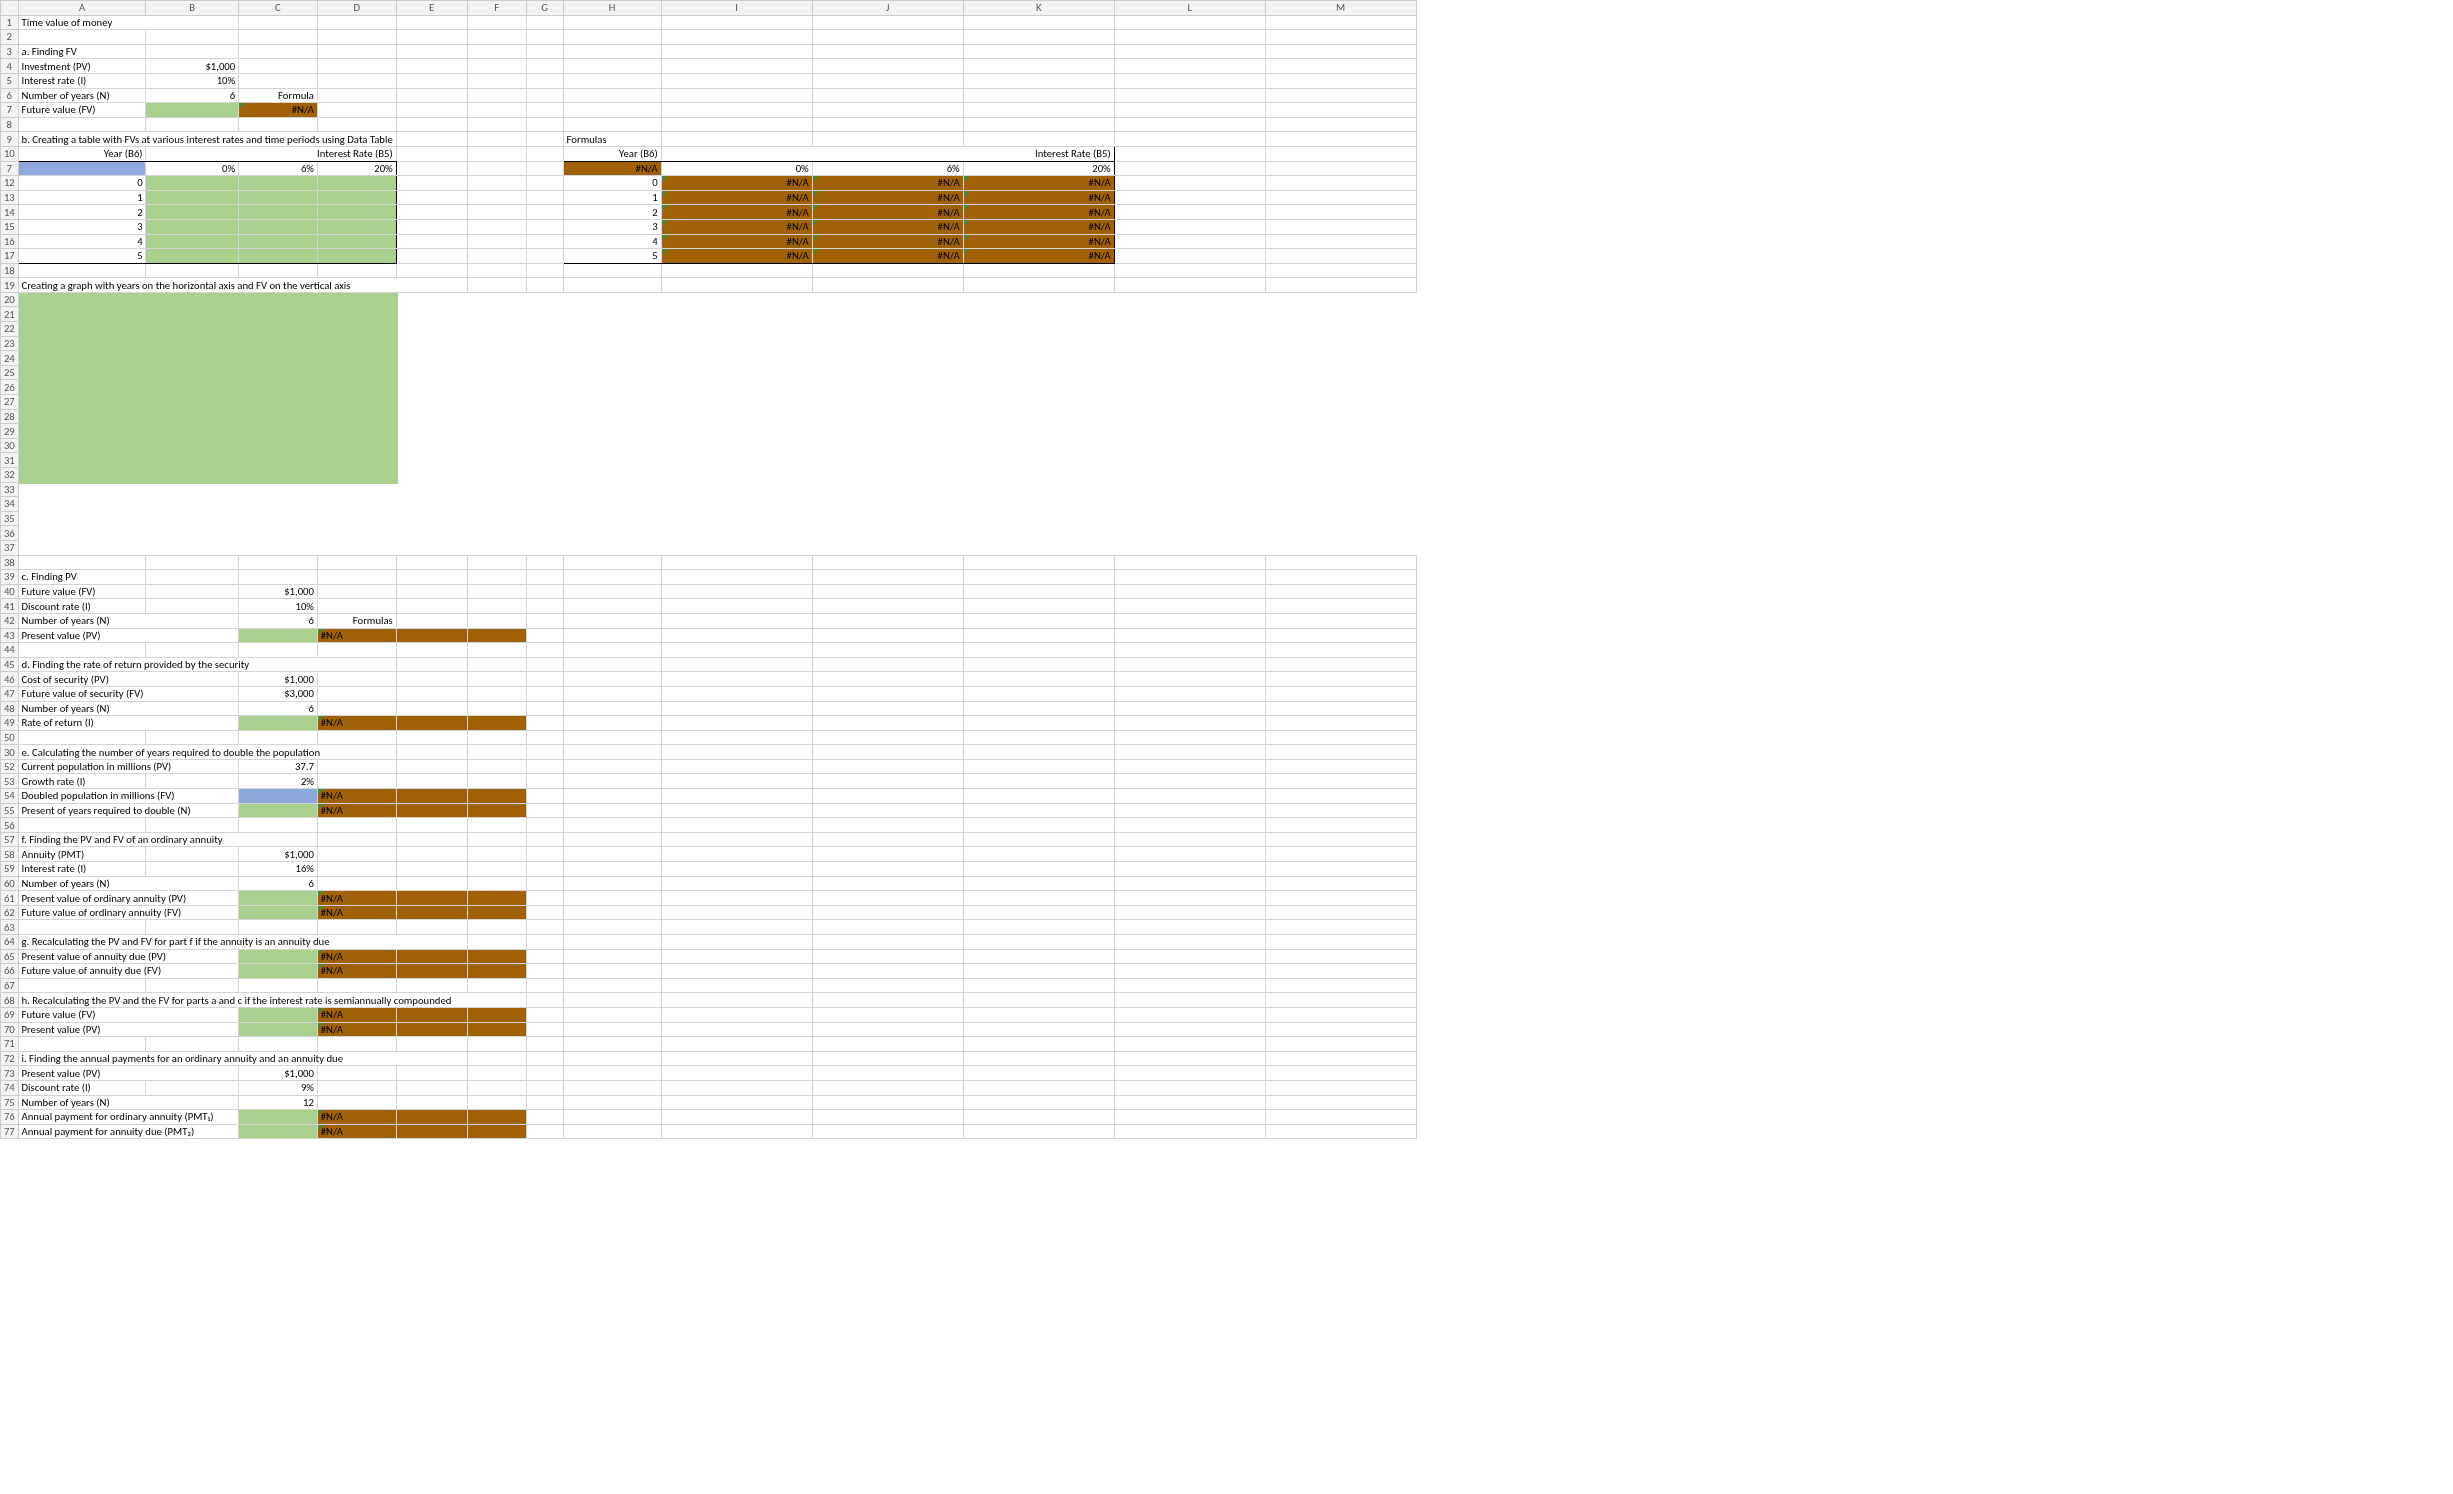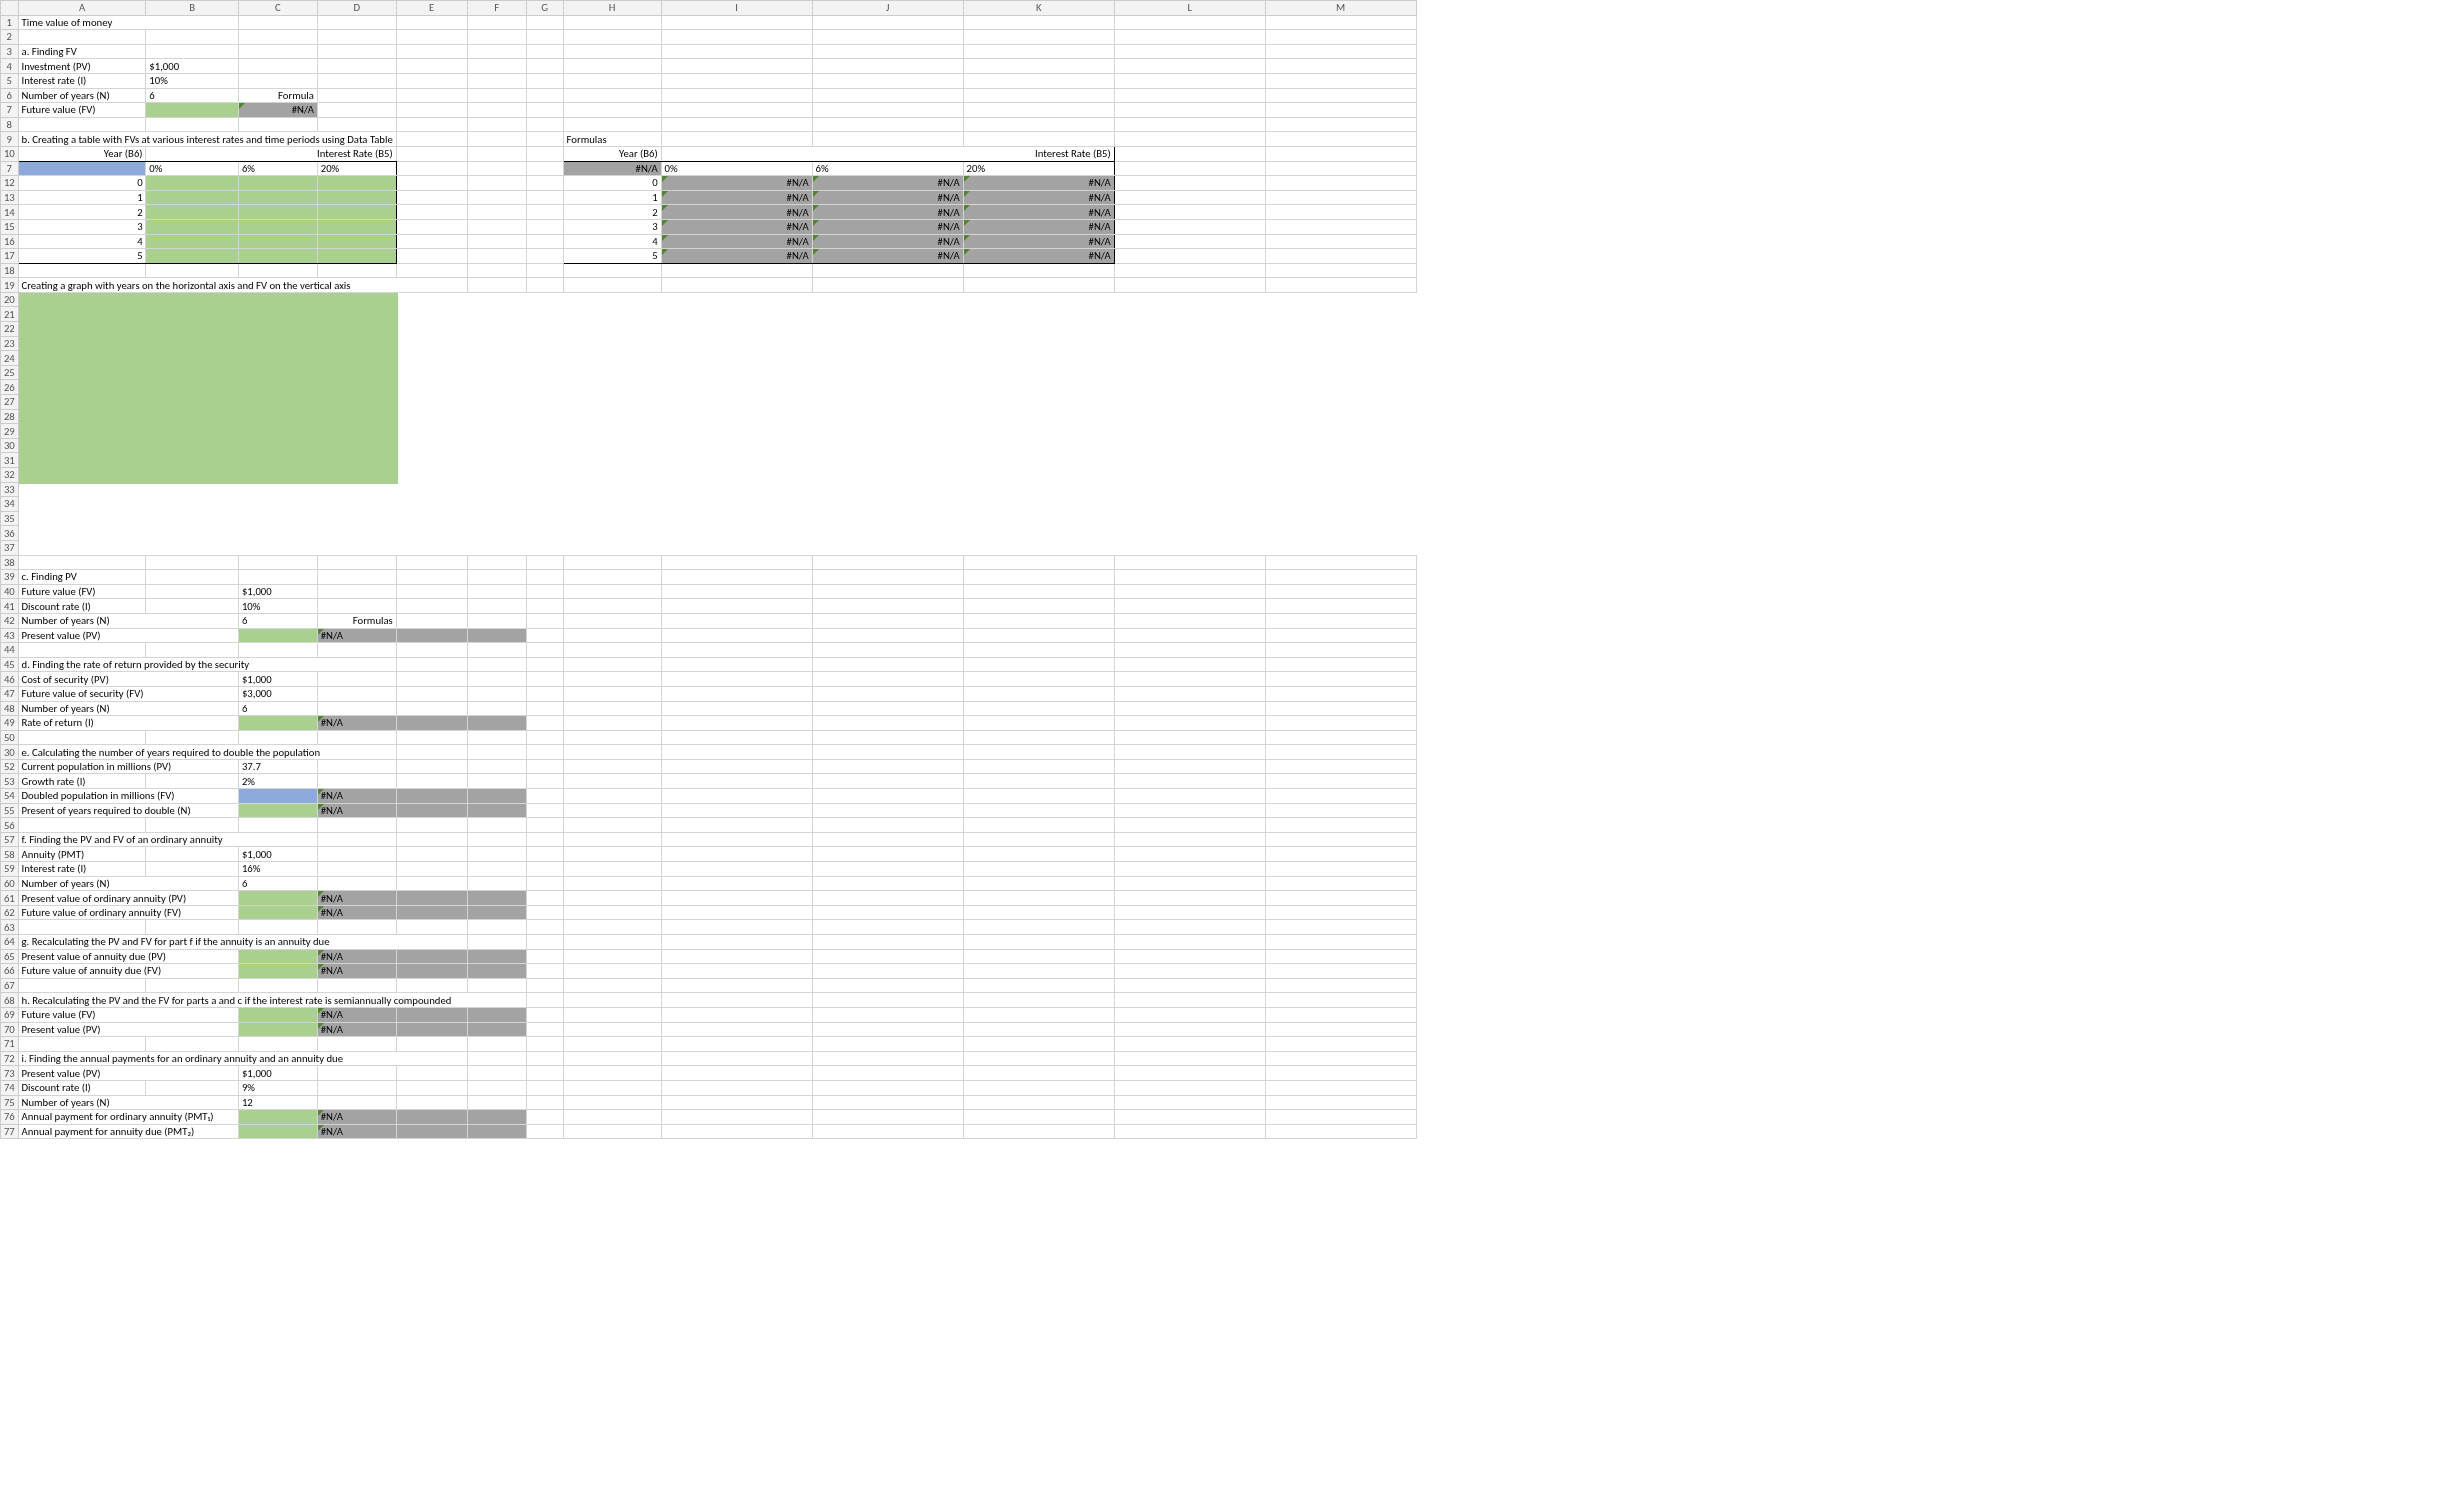--- a/index.html
+++ b/index.html
@@ -2,24 +2,24 @@
 <html><head>
 <meta charset="utf-8">
 <style>
 html,body{margin:0;padding:0;font-family:Calibri,Arial,sans-serif;font-size:10.7px;color:#000;background:#fff}
 table{border-collapse:collapse;table-layout:fixed}
 th,td{border:1px solid #d4d4d4;padding:0 2.9px;height:14.6px;overflow:hidden;white-space:nowrap;box-sizing:border-box;vertical-align:middle}
 .colhdr{background:#f3f3f3;text-align:center;border:1px solid #ccc;font-weight:normal;color:#555}
 .rowhdr{background:#f3f3f3;text-align:center;border:1px solid #ccc;font-weight:normal;color:#555;width:16.6px}
 .corner{background:#f3f3f3;border:1px solid #ccc}
 .bold{font-weight:normal}
-.right{}
+.right{text-align:right}
 .center{text-align:right}
 .green{background:#a9d08e}
-.orange{background:#a3a3a3}
+.orange{background:#a16207}
 .blue{background:#8ea9db}
 .tribox{position:relative}
 .tribox::after{content:"";position:absolute;top:0;left:0;width:0;height:0;border-top:6.8px solid #548235;border-right:6.8px solid transparent}
 .bb{border-bottom:1.5px solid #000}
 .bt{border-top:1.5px solid #000}
 .bl{border-left:1.5px solid #000}
 .br{border-right:1.5px solid #000}
 .chartbox{width:379px;height:192px;background:#a9d08e;position:relative;top:-1px;left:0}
 </style>
 </head>

